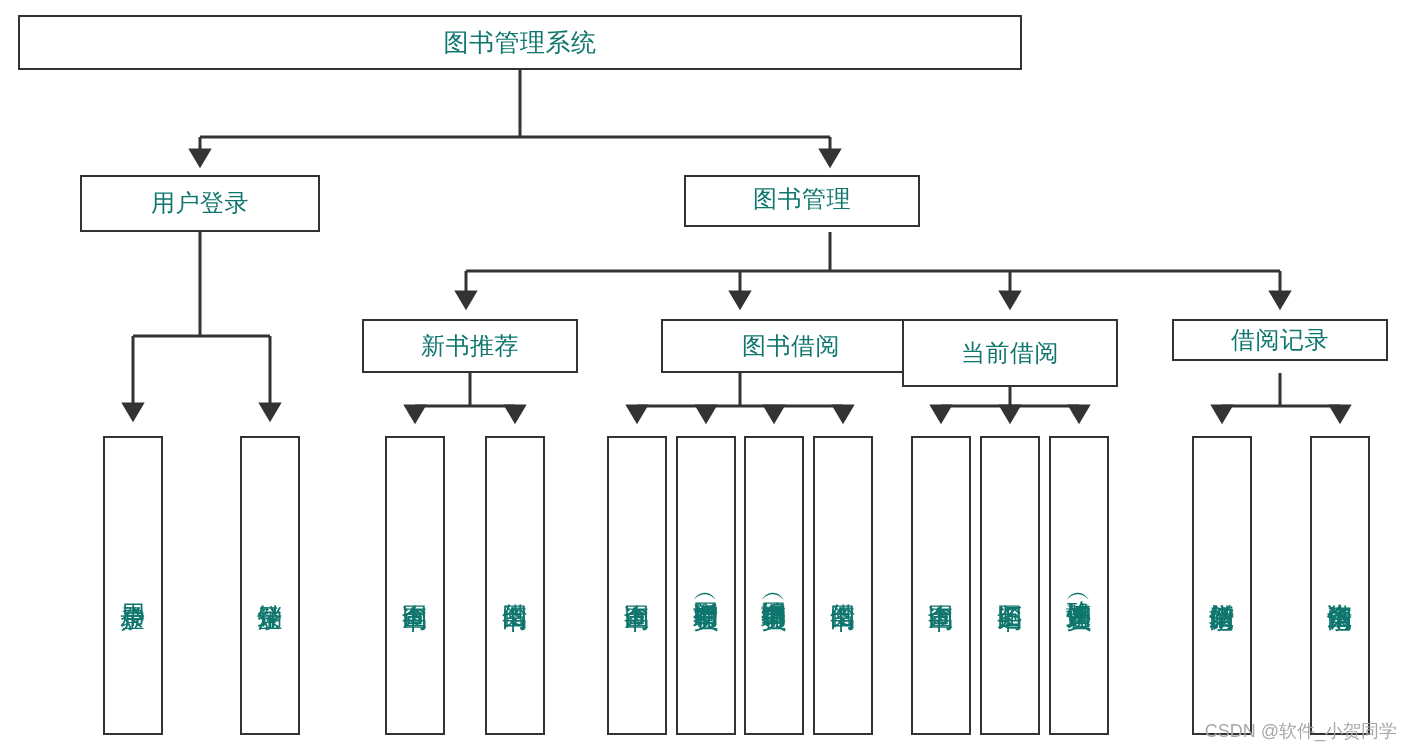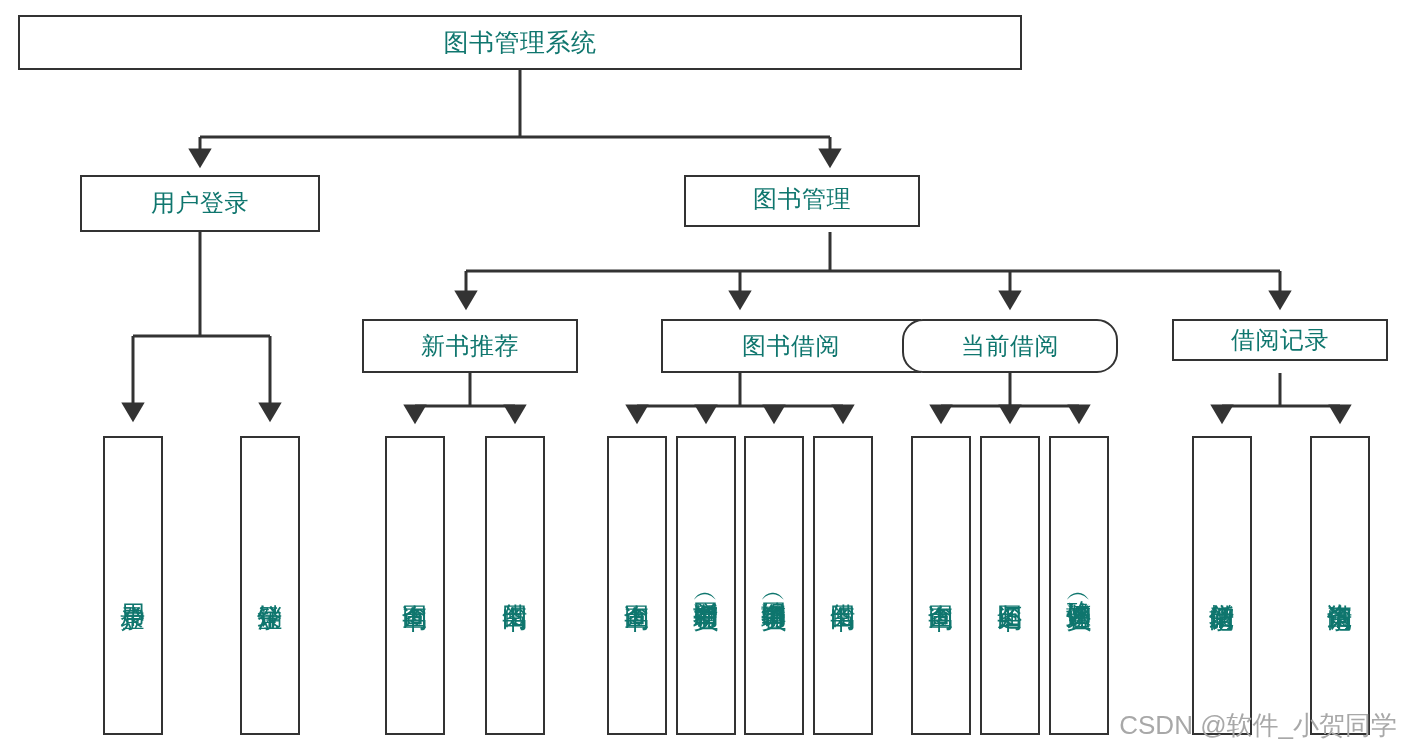--- a/index.html
+++ b/index.html
@@ -63,21 +63,21 @@
     font-size: 25px;
     line-height: 1.22;
     letter-spacing: 1px;
     white-space: nowrap;
     max-height: 100%;
   }
   #watermark {
     position: absolute;
     right: 8px;
     bottom: 4px;
-    font-size: 26px;
+    font-size: 18px;
     color: #a8a8a8;
     white-space: nowrap;
     z-index: 5;
     font-family: "Liberation Sans", "DejaVu Sans", sans-serif;
   }
 </style>
 </head>
 <body>
 
 <div id="diagram-canvas">
@@ -142,21 +142,21 @@
   <div class="node level2" style="left:684px; top:175px; width:236px; height:52px;font-family:Liberation Mono, monospace;">
     <span class="label">图书管理</span>
   </div>
 
   <div class="node level3" style="left:362px; top:319px; width:216px; height:54px;justify-content:center;">
     <span class="label">新书推荐</span>
   </div>
   <div class="node level3" style="left:632px; top:319px; width:260px; height:54px;margin-left:29px;">
     <span class="label">图书借阅</span>
   </div>
-  <div class="node level3" style="left:902px; top:319px; width:216px; height:54px;border-radius:21px;">
+  <div class="node level3" style="left:902px; top:319px; width:216px; height:68px;">
     <span class="label">当前借阅</span>
   </div>
   <div class="node level3" style="left:1172px; top:319px; width:216px; height:42px;">
     <span class="label">借阅记录</span>
   </div>
 
   <div class="node leaf" style="left:103px; top:436px; width:60px; height:299px;">
     <span class="label">用户登录</span>
   </div>
   <div class="node leaf" style="left:240px; top:436px; width:60px; height:299px;">

